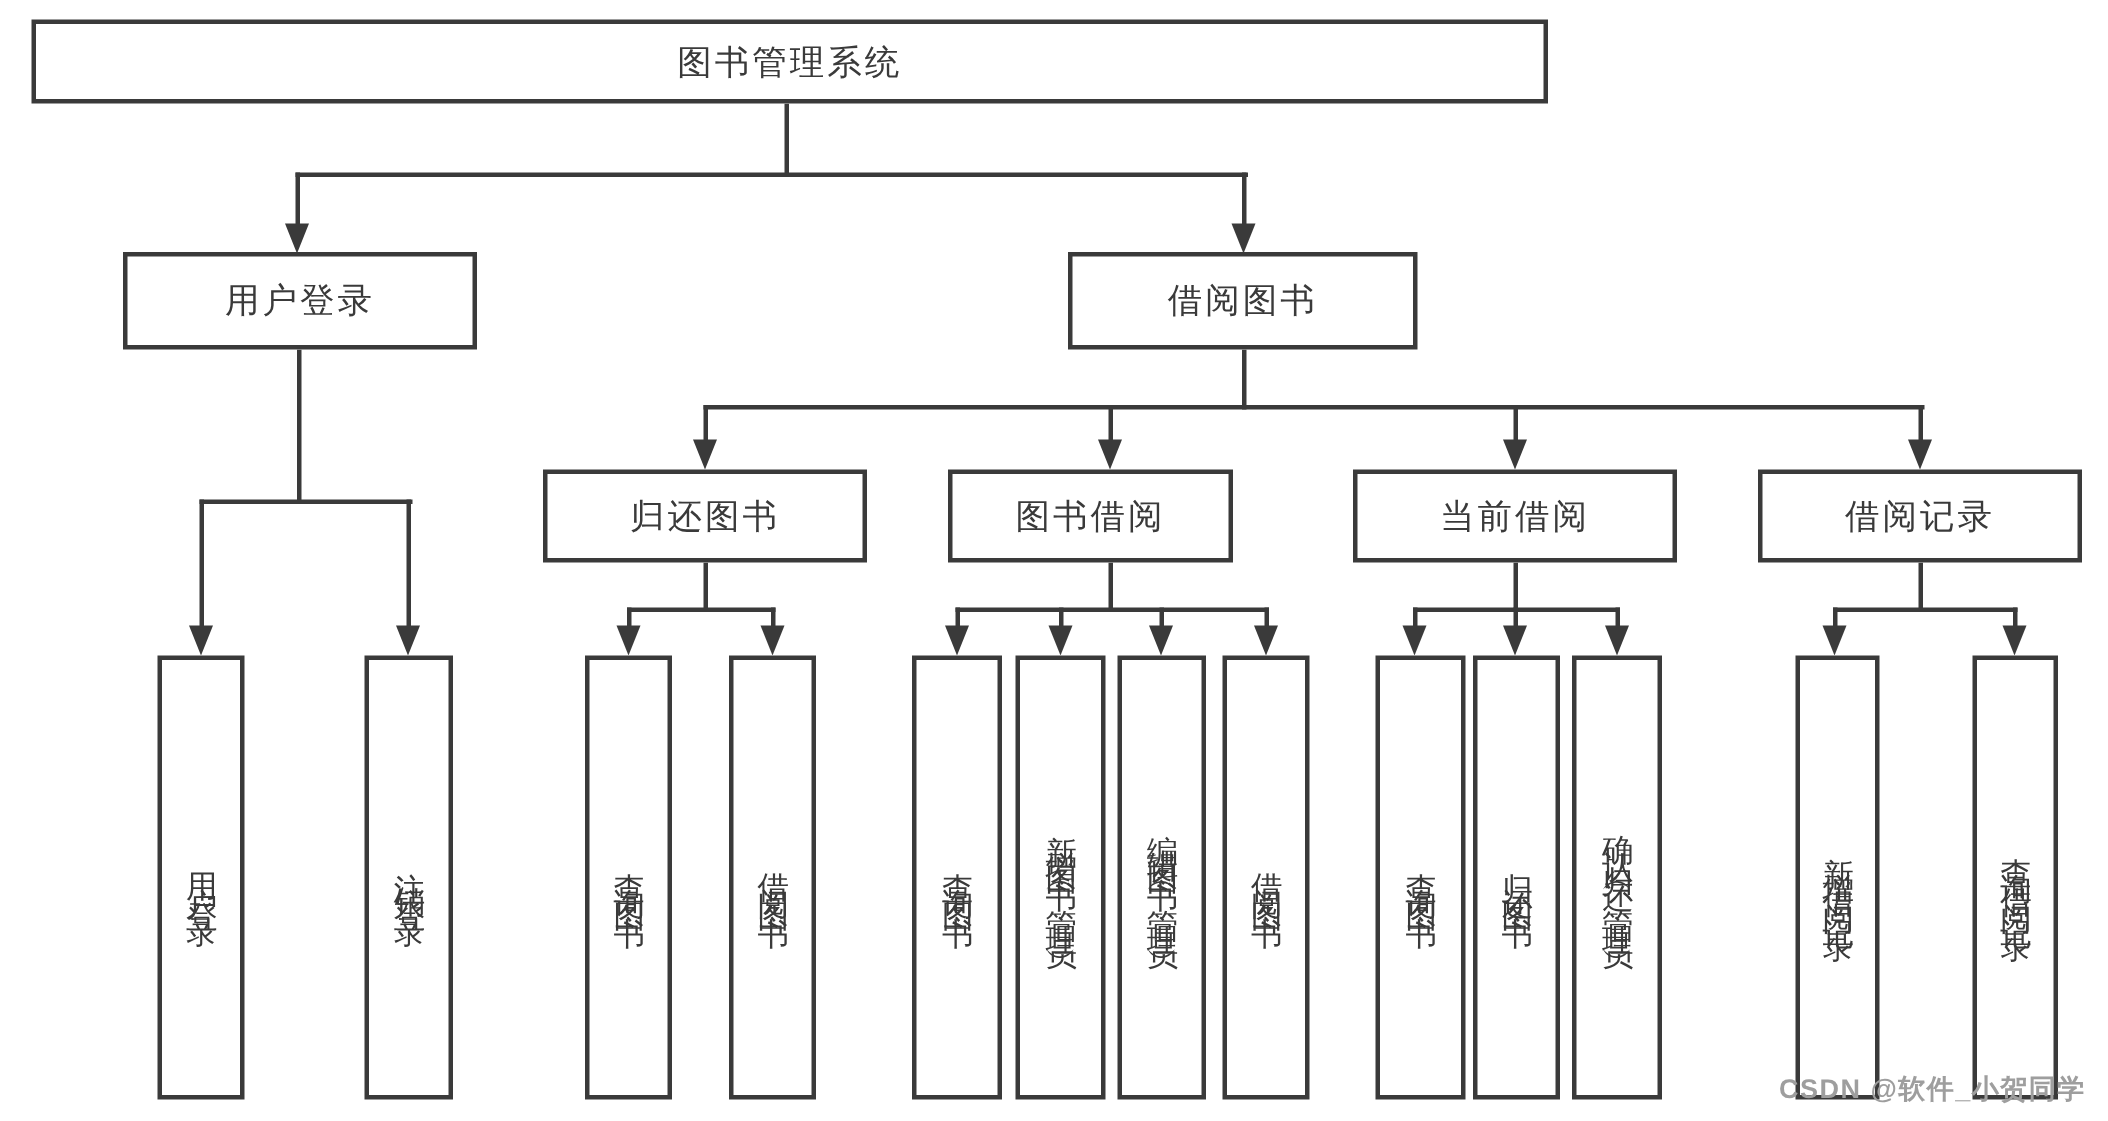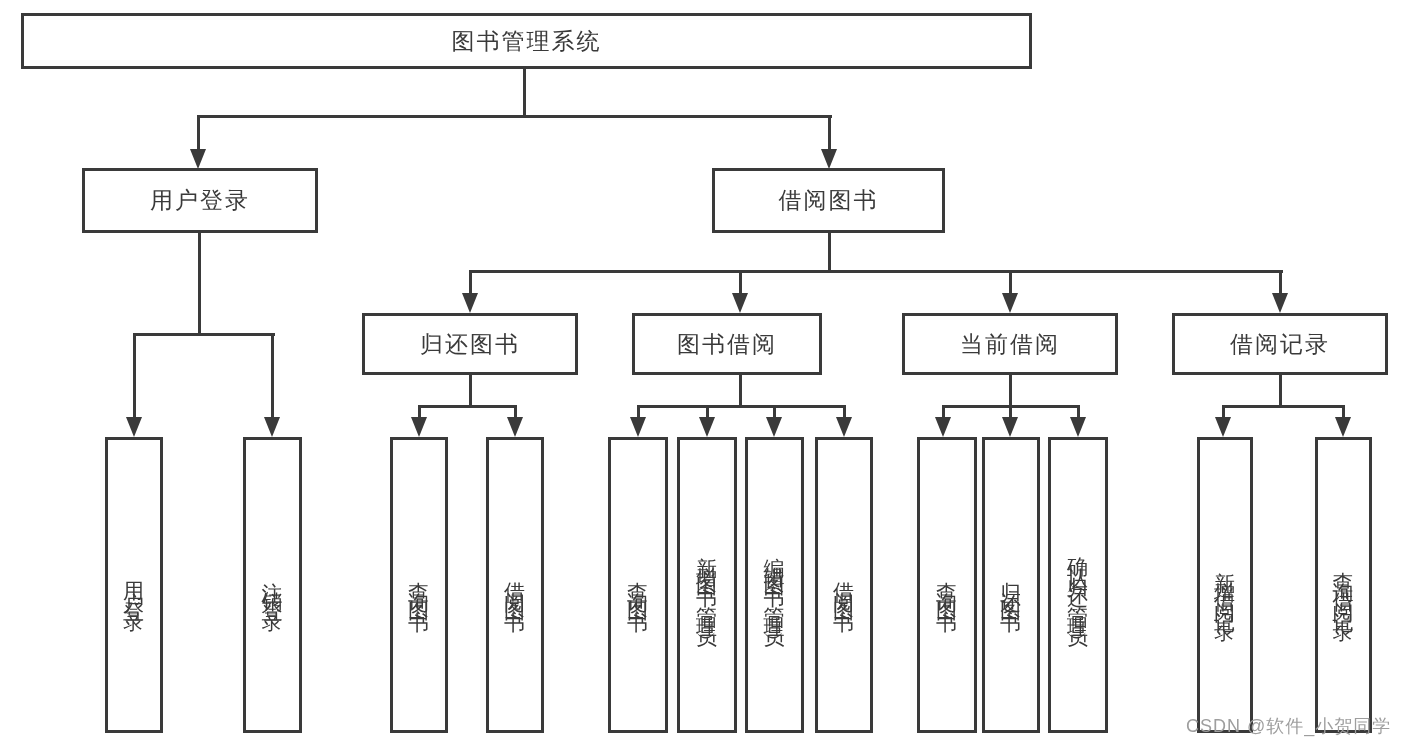--- a/index.html
+++ b/index.html
@@ -18,21 +18,21 @@
   }
   .vl{position:absolute;width:3px;background:#3a3a3a;z-index:1;}
   .hl{position:absolute;height:3px;background:#3a3a3a;z-index:1;}
   .ah{
     position:absolute;width:0;height:0;z-index:1;
     border-left:8px solid transparent;border-right:8px solid transparent;
     border-top:20px solid #3a3a3a;
   }
   .watermark{
     position:absolute;left:1186px;top:714px;z-index:3;
-    font-size:18px;letter-spacing:1px;color:#9e9e9e;white-space:nowrap;
+    font-size:18px;letter-spacing:1px;color:#9e9e9e;white-space:nowrap;font-weight:bold;
   }
 </style>
 </head>
 <body>
 
 <div class="canvas">
 
   <div class="vl" style="left:523px;top:69px;height:48px"></div>
   <div class="hl" style="left:197px;top:115px;width:635px"></div>
   <div class="vl" style="left:197px;top:115px;height:36px"></div>

